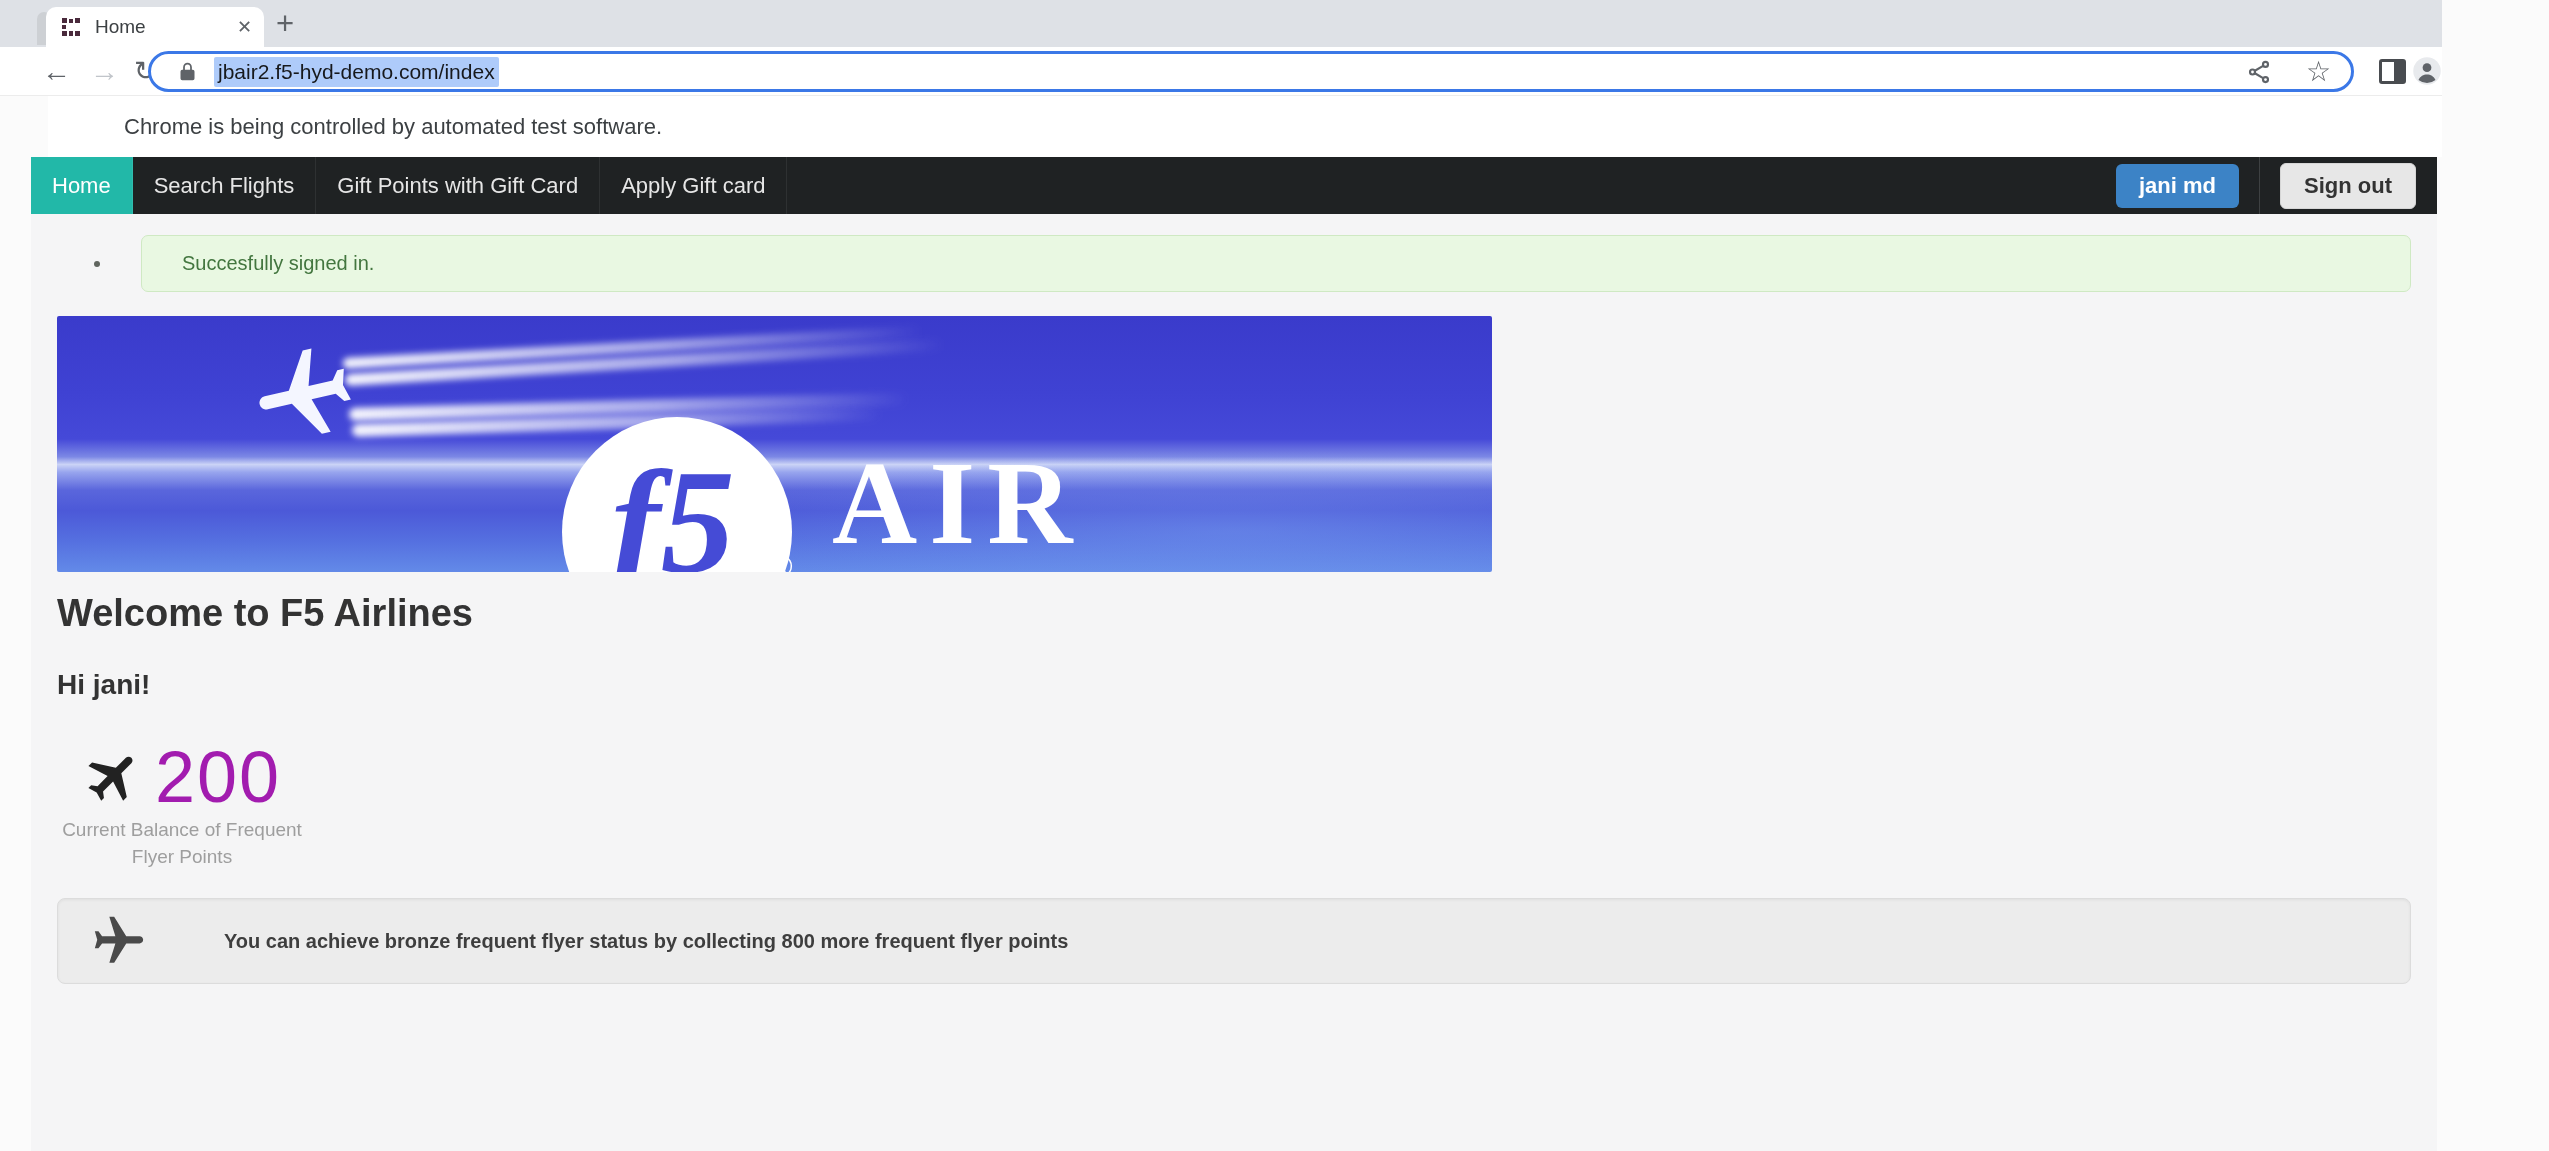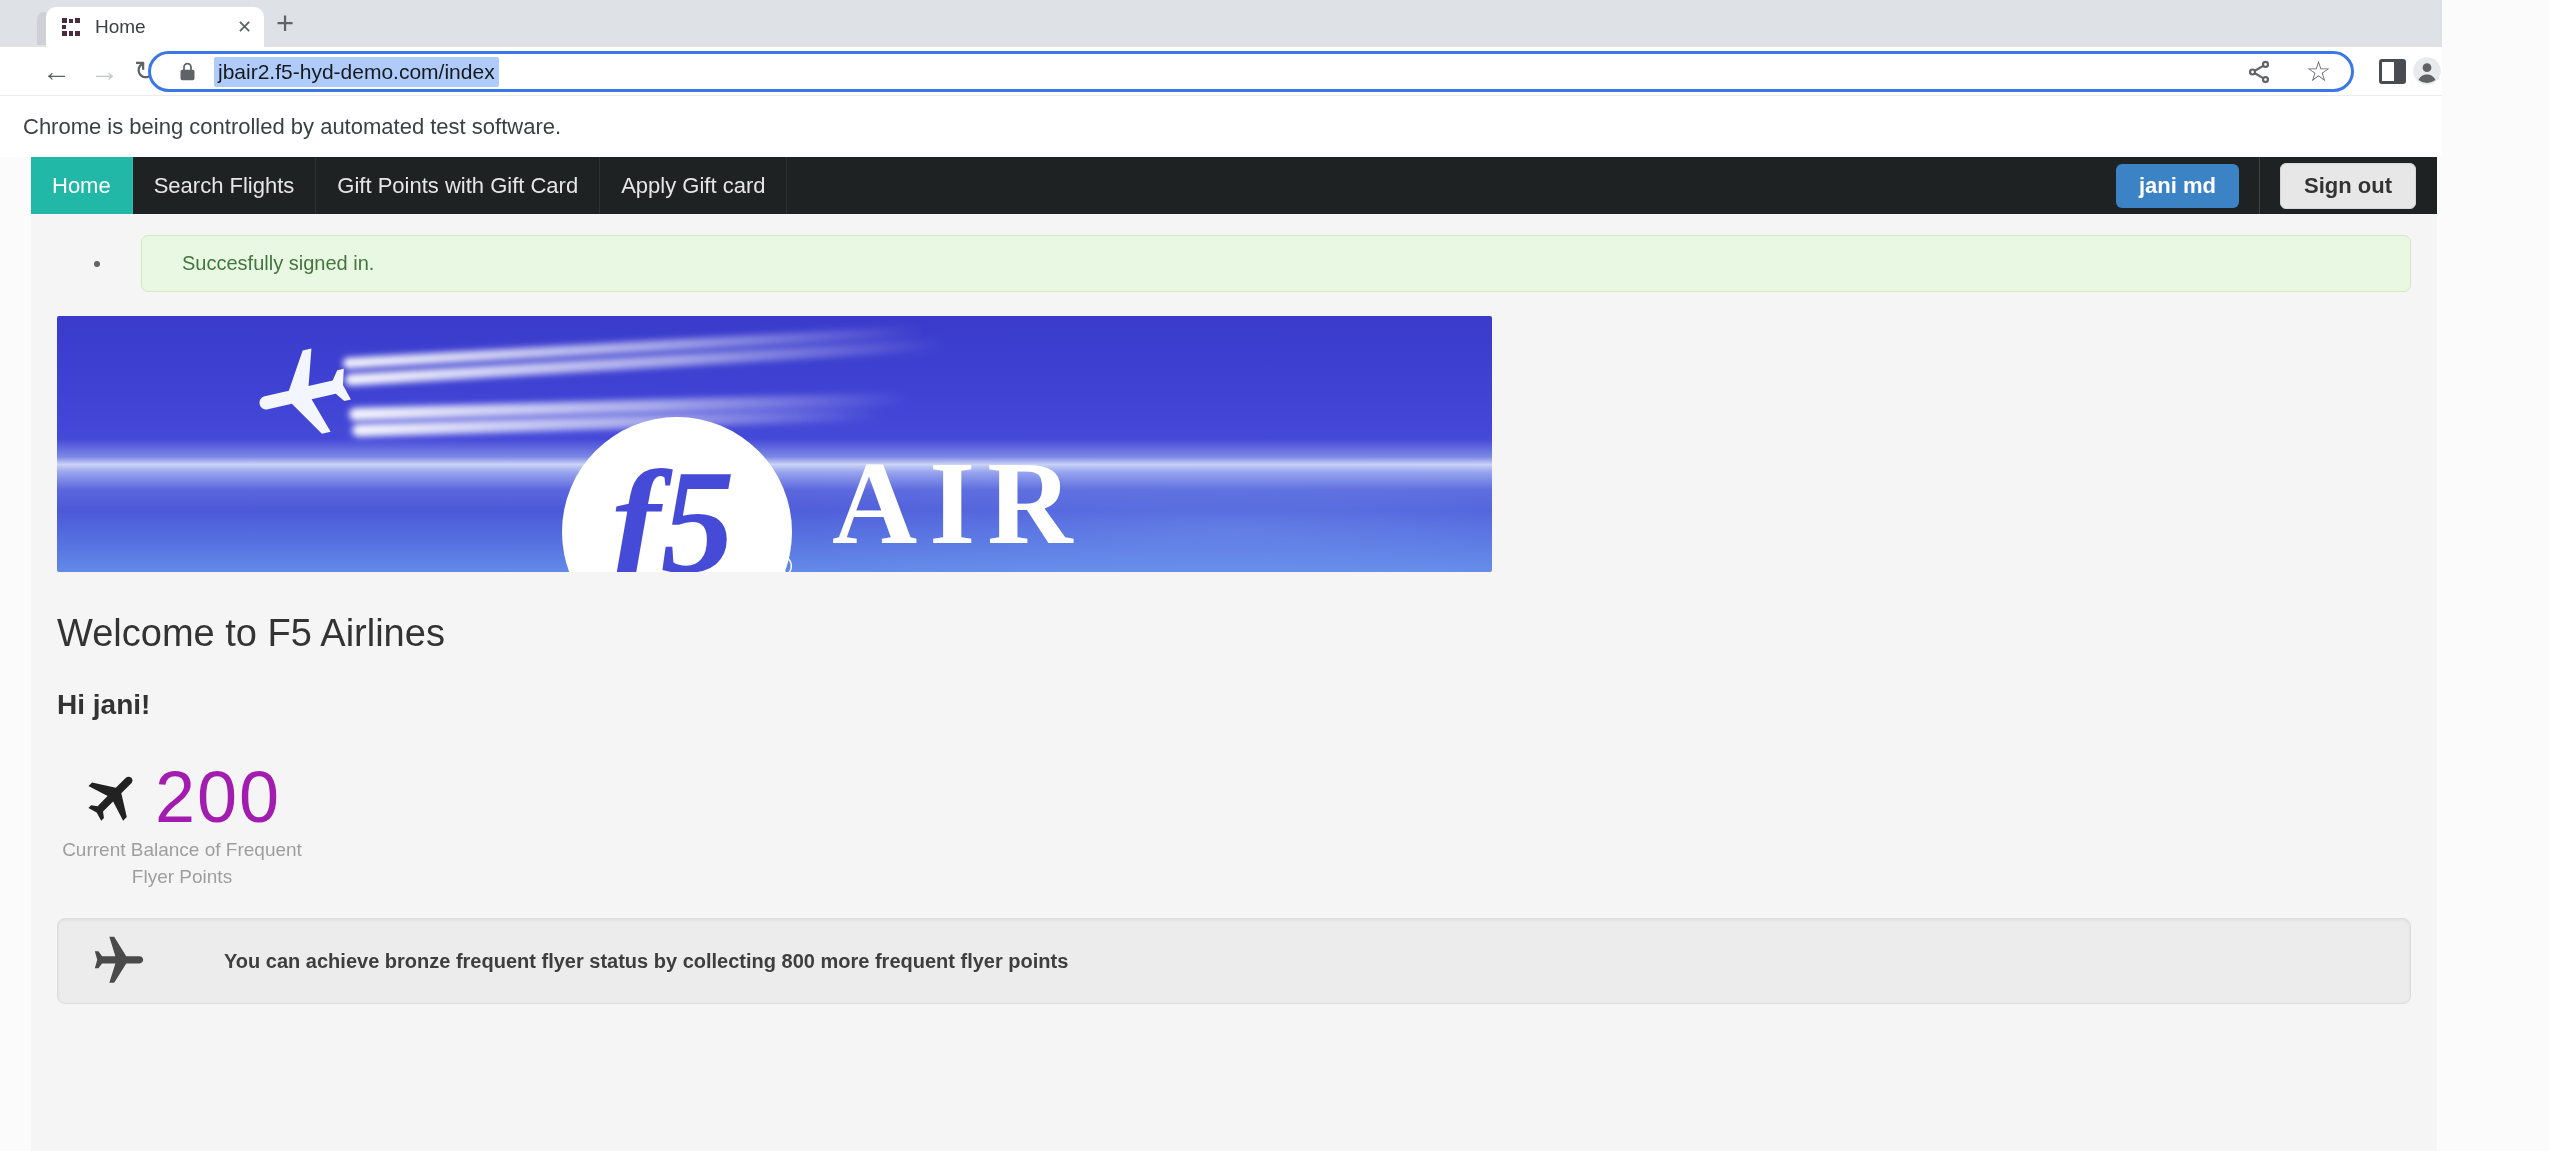--- a/index.html
+++ b/index.html
@@ -36,21 +36,21 @@
   .omni-spacer { flex:1; }
   .share-icon { width:26px; height:26px; margin-right:34px; }
   .star-icon { font-size:28px; color:#5f6368; line-height:1; }
   .panel-icon { position:absolute; left:2379px; top:12px; width:27px; height:25px;
                 border:3px solid #494c50; border-radius:3px; }
   .panel-icon::after { content:""; position:absolute; right:0; top:0; bottom:0; width:9px; background:#494c50; }
   .avatar-icon { position:absolute; left:2412px; top:9px; width:30px; height:30px; }
 
   
   .infobar { height:61px; background:#fff; display:flex; align-items:center;
-             padding-left:23px; font-size:22px; color:#3c4043; }
+             padding-left:76px; font-size:22px; color:#3c4043;margin-left:48px; }
 
   
   .page { position:absolute; left:0; top:157px; width:2442px; bottom:0; background:var(--page-bg,#fbfbfb); }
   .wrapper { margin-left:31px; width:2406px; height:100%; background:var(--wrapper-bg,#f5f5f6); }
 
   nav.navbar { height:57px; background:var(--nav-bg,#1f2223); display:flex; align-items:stretch; }
   .nav-item { display:flex; align-items:center; padding:0 21px; font-size:22px; color:#e6e6e6;
               border-right:1px solid rgba(255,255,255,0.07); cursor:default; }
   .nav-item.active { background:var(--nav-active,#22b8a8); color:#fff; }
   .nav-right { margin-left:auto; display:flex; align-items:center; }
@@ -86,21 +86,21 @@
   .banner-plane { position:absolute; left:192px; top:22px; width:108px; height:108px; transform:rotate(-103deg); }
   .logo-ball { position:absolute; left:505px; top:101px; width:230px; height:230px; background:#fff; border-radius:50%;
                display:flex; align-items:center; justify-content:center; }
   .logo-f5 { font-family:"Liberation Serif", serif; font-style:italic; font-weight:bold;
              font-size:148px; color:#454bd6; transform:translate(-4px,-10px); }
   .logo-reg { position:absolute; left:712px; top:232px; color:#fff; font-size:32px; }
   .logo-air { position:absolute; left:775px; top:120px; font-family:"Liberation Serif", serif; font-weight:bold;
               font-size:118px; color:#fff; letter-spacing:12px; }
 
   
-  h2.welcome { margin-top:40px; font-size:38px; font-weight:normal; color:var(--heading-text,#333); }
+  h2.welcome { margin-top:20px; font-size:38px; font-weight:bold; color:var(--heading-text,#333); }
   h3.greeting { margin-top:34px; font-size:28px; font-weight:bold; color:var(--heading-text,#333); }
 
   .stat { margin-top:42px; width:250px; text-align:center; }
   .stat-row { display:flex; align-items:center; justify-content:center; gap:10px; }
   .stat-plane { width:62px; height:62px; transform:rotate(45deg); flex:0 0 auto; }
   .stat-value { font-size:72px; line-height:68px; color:#a21caf; letter-spacing:2px; }
   .stat-caption { margin-top:6px; font-size:19px; line-height:1.4; color:var(--caption-text,#9e9e9e); white-space:pre-line; }
 
   .well { margin-top:28px; height:86px; background:var(--well-bg,#ececec); border:1px solid #dcdcdc;
           border-radius:8px; box-shadow:inset 0 1px 3px rgba(0,0,0,0.06);

